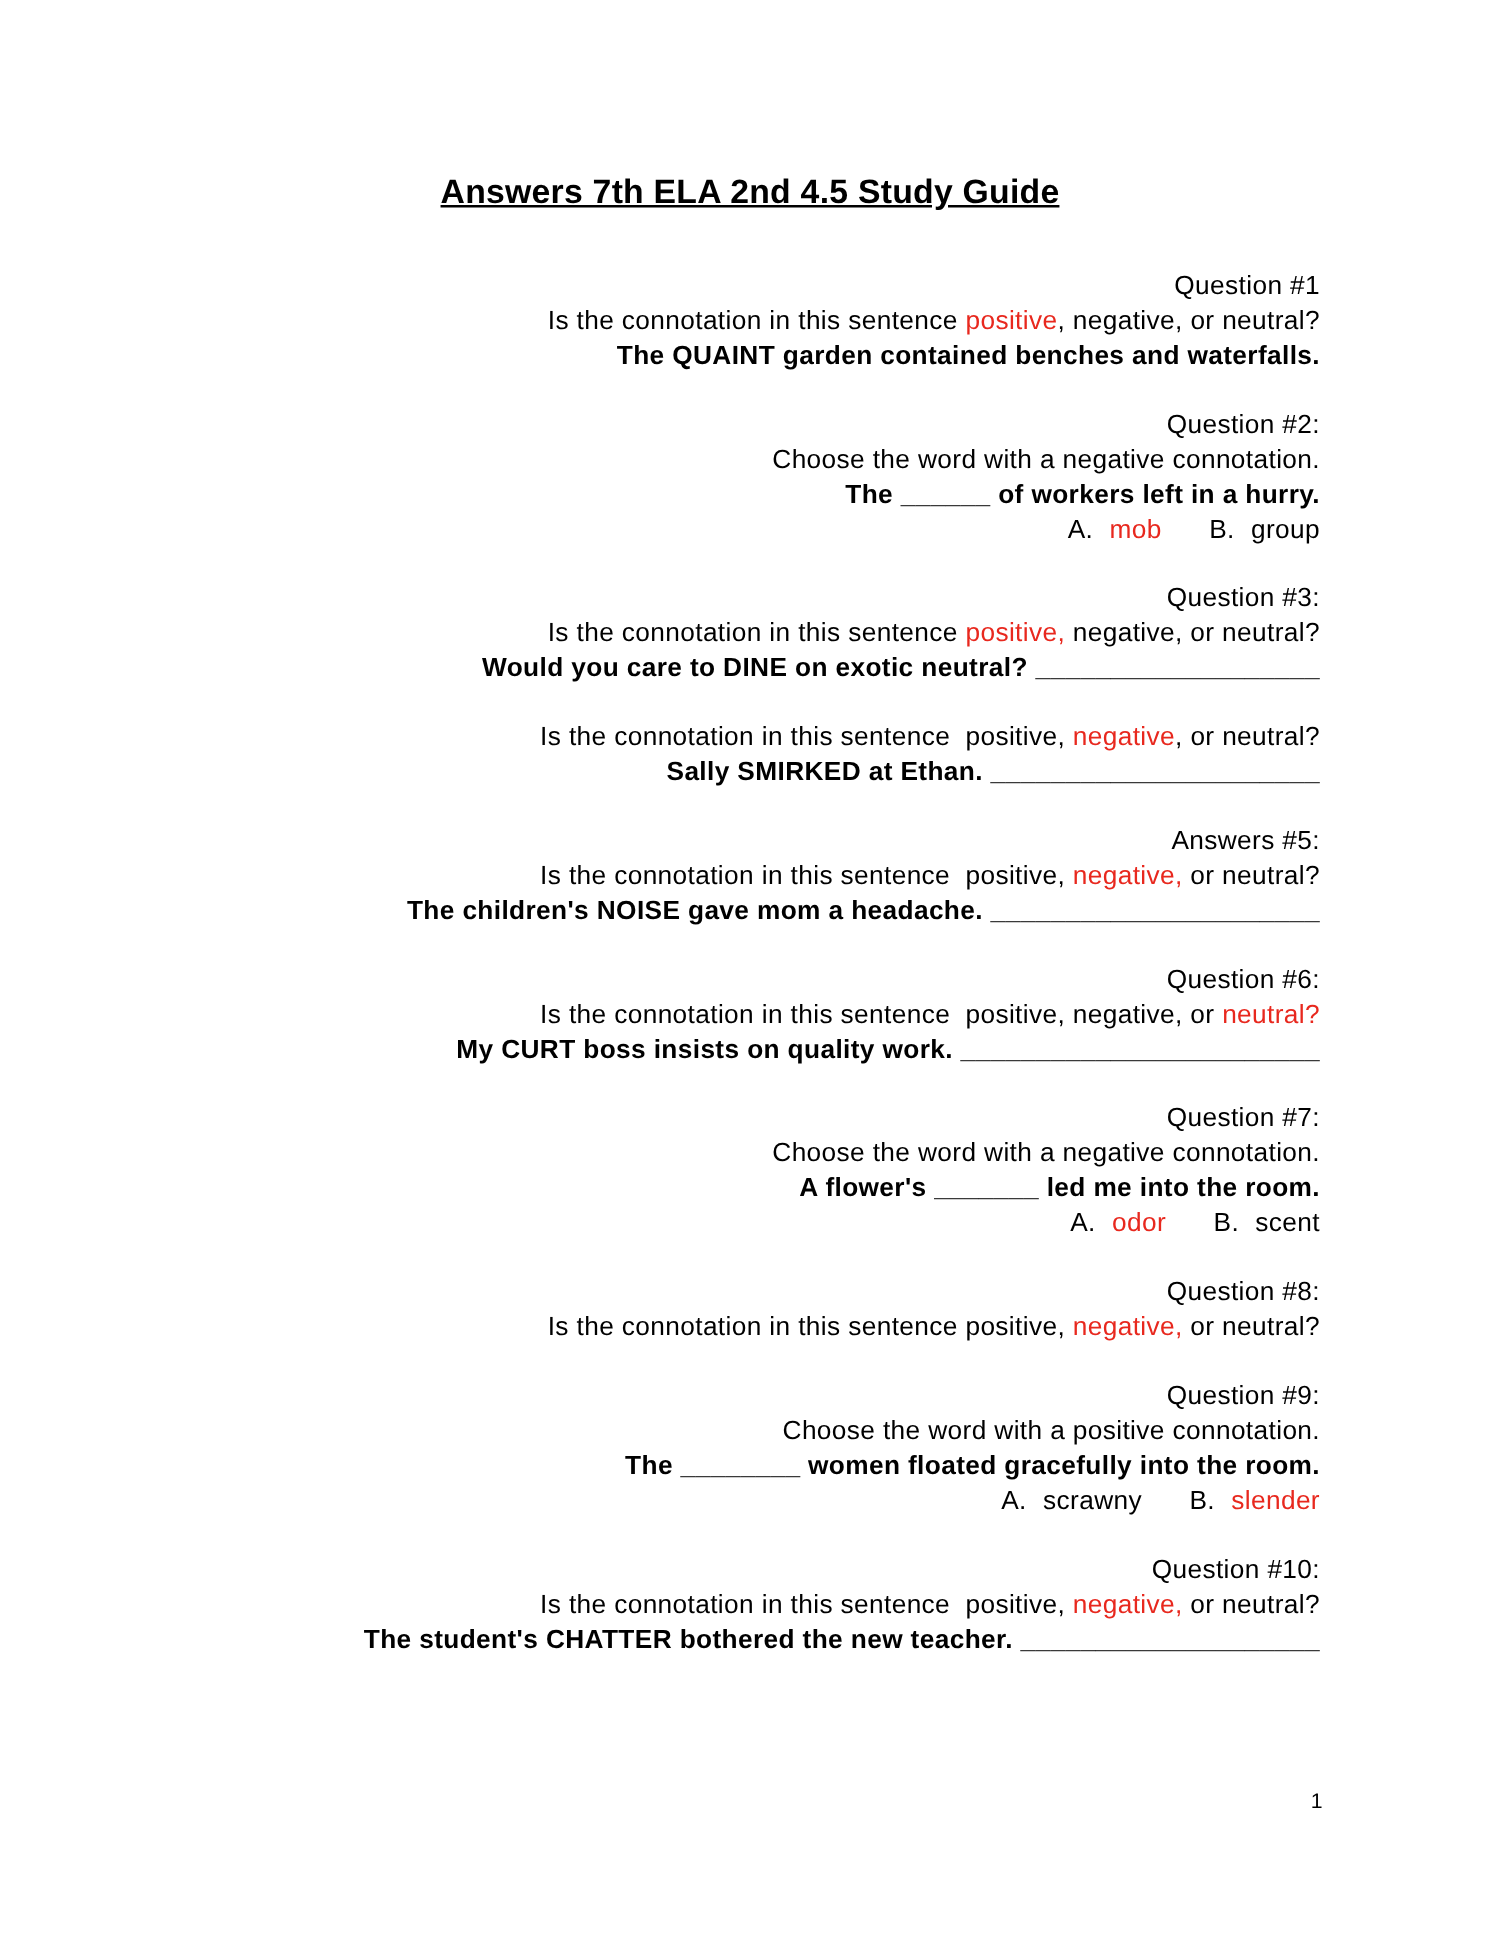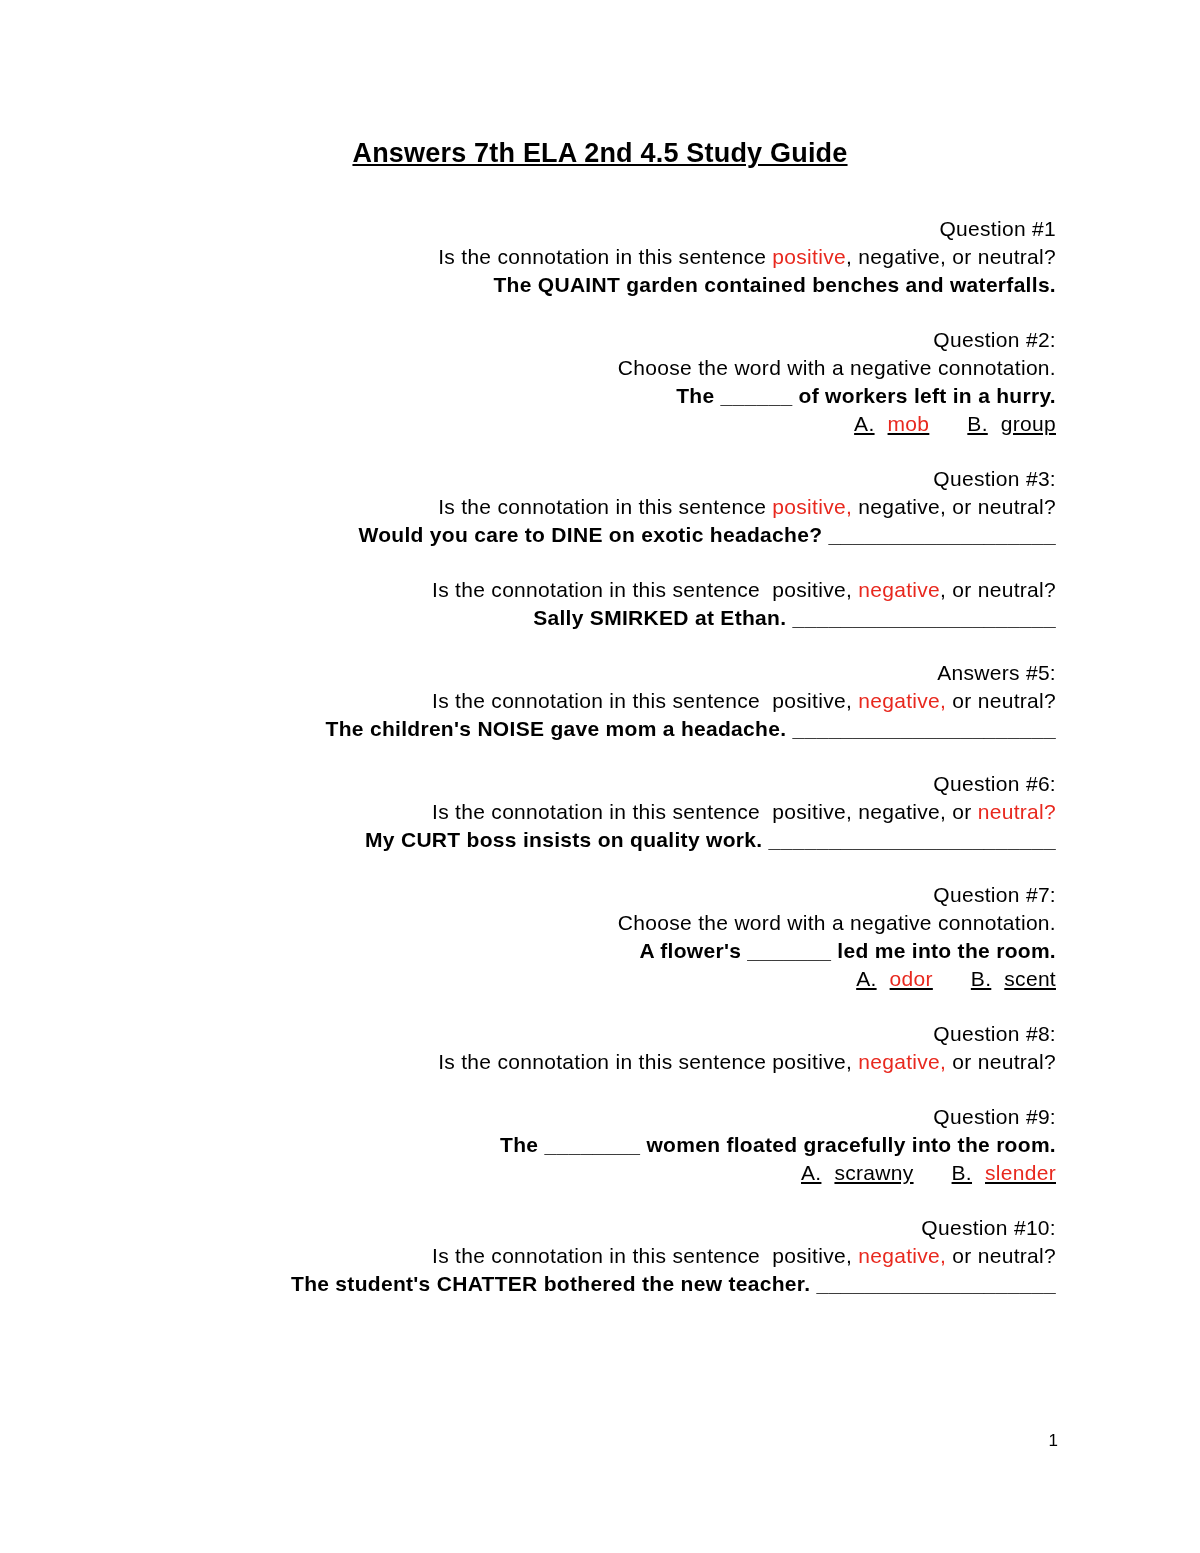--- a/index.html
+++ b/index.html
@@ -26,21 +26,21 @@
   }
   .question { margin-bottom: 27px; text-align: right; }
   .question > div {
     font-size: 21px;
     line-height: 28px;
     letter-spacing: 0.3px;
   }
   .q-prompt { white-space: pre-wrap; }
   .q-sentence { font-weight: bold; white-space: pre-wrap; }
   .red { color: var(--answer-red); }
-  .q-choices { padding-left: 37px; text-decoration: underline; }
+  .q-choices { padding-left: 37px; }
   .choice-label { margin-right: 13px; }
   .choice-a-text { margin-right: 38px; }
   .page-number {
     position: absolute;
     right: 142px;
     bottom: 102px;
     font-size: 17px;
     color: #000000;
   }
 </style>
@@ -60,21 +60,21 @@
   <section class="question">
     <div class="q-label">Question #2:</div>
     <div class="q-prompt"><span>Choose the word with a negative connotation.</span><span class="red"></span><span></span></div>
     <div class="q-sentence">The ______ of workers left in a hurry.</div>
     <div class="q-choices"><span class="choice-label">A.</span><span class="choice-a-text red">mob</span><span class="choice-label">B.</span><span class="choice-b-text">group</span></div>
   </section>
 
   <section class="question">
     <div class="q-label">Question #3:</div>
     <div class="q-prompt"><span>Is the connotation in this sentence </span><span class="red">positive,</span><span> negative, or neutral?</span></div>
-    <div class="q-sentence">Would you care to DINE on exotic headache? ___________________</div>
+    <div class="q-sentence">Would you care to DINE on exotic neutral? ___________________</div>
   </section>
 
   <section class="question">
     <div class="q-prompt"><span>Is the connotation in this sentence  positive, </span><span class="red">negative</span><span>, or neutral?</span></div>
     <div class="q-sentence">Sally SMIRKED at Ethan. ______________________</div>
   </section>
 
   <section class="question">
     <div class="q-label">Answers #5:</div>
     <div class="q-prompt"><span>Is the connotation in this sentence  positive, </span><span class="red">negative,</span><span> or neutral?</span></div>
@@ -94,20 +94,21 @@
     <div class="q-choices"><span class="choice-label">A.</span><span class="choice-a-text red">odor</span><span class="choice-label">B.</span><span class="choice-b-text">scent</span></div>
   </section>
 
   <section class="question">
     <div class="q-label">Question #8:</div>
     <div class="q-prompt"><span>Is the connotation in this sentence positive, </span><span class="red">negative,</span><span> or neutral?</span></div>
   </section>
 
   <section class="question">
     <div class="q-label">Question #9:</div>
+    <div class="q-prompt"><span>Choose the word with a positive connotation.</span><span class="red"></span><span></span></div>
     <div class="q-sentence">The ________ women floated gracefully into the room.</div>
     <div class="q-choices"><span class="choice-label">A.</span><span class="choice-a-text">scrawny</span><span class="choice-label">B.</span><span class="choice-b-text red">slender</span></div>
   </section>
 
   <section class="question">
     <div class="q-label">Question #10:</div>
     <div class="q-prompt"><span>Is the connotation in this sentence  positive, </span><span class="red">negative,</span><span> or neutral?</span></div>
     <div class="q-sentence">The student's CHATTER bothered the new teacher. ____________________</div>
   </section>
 

